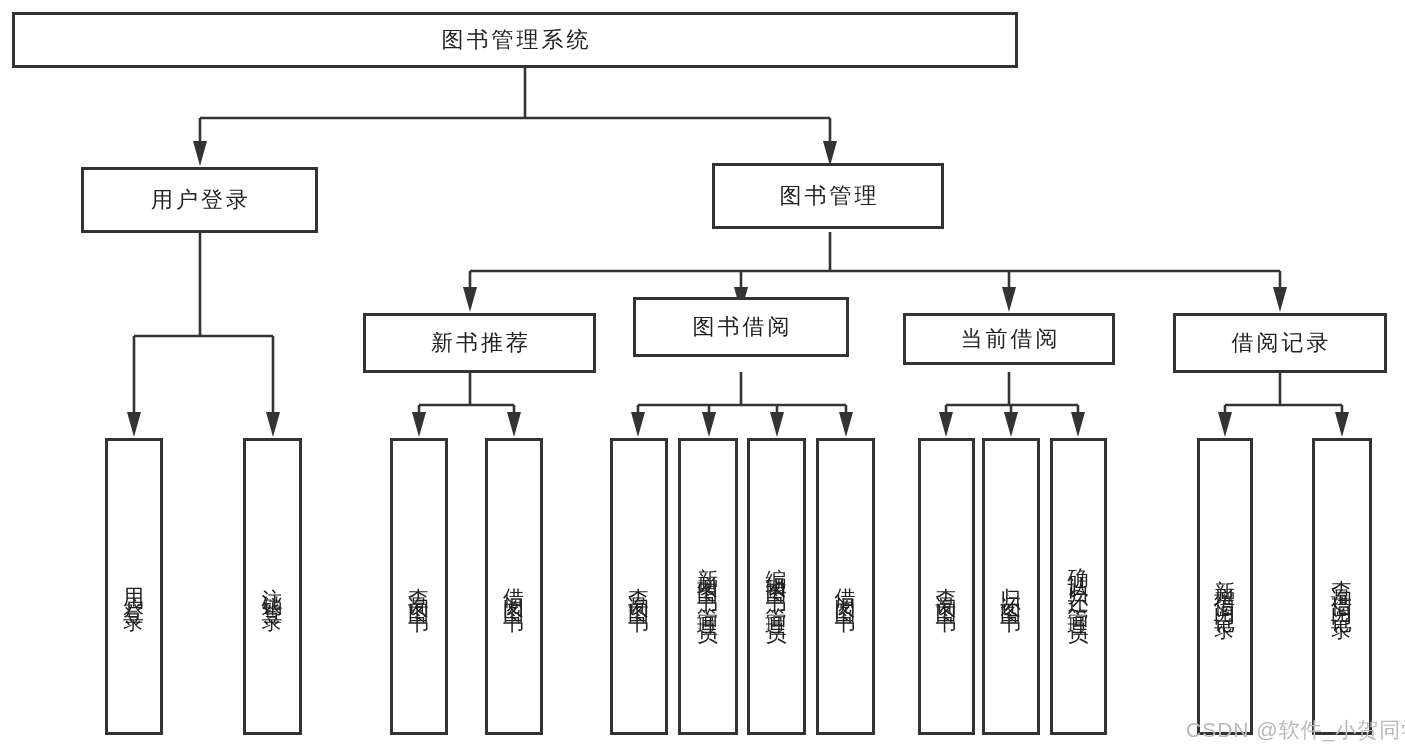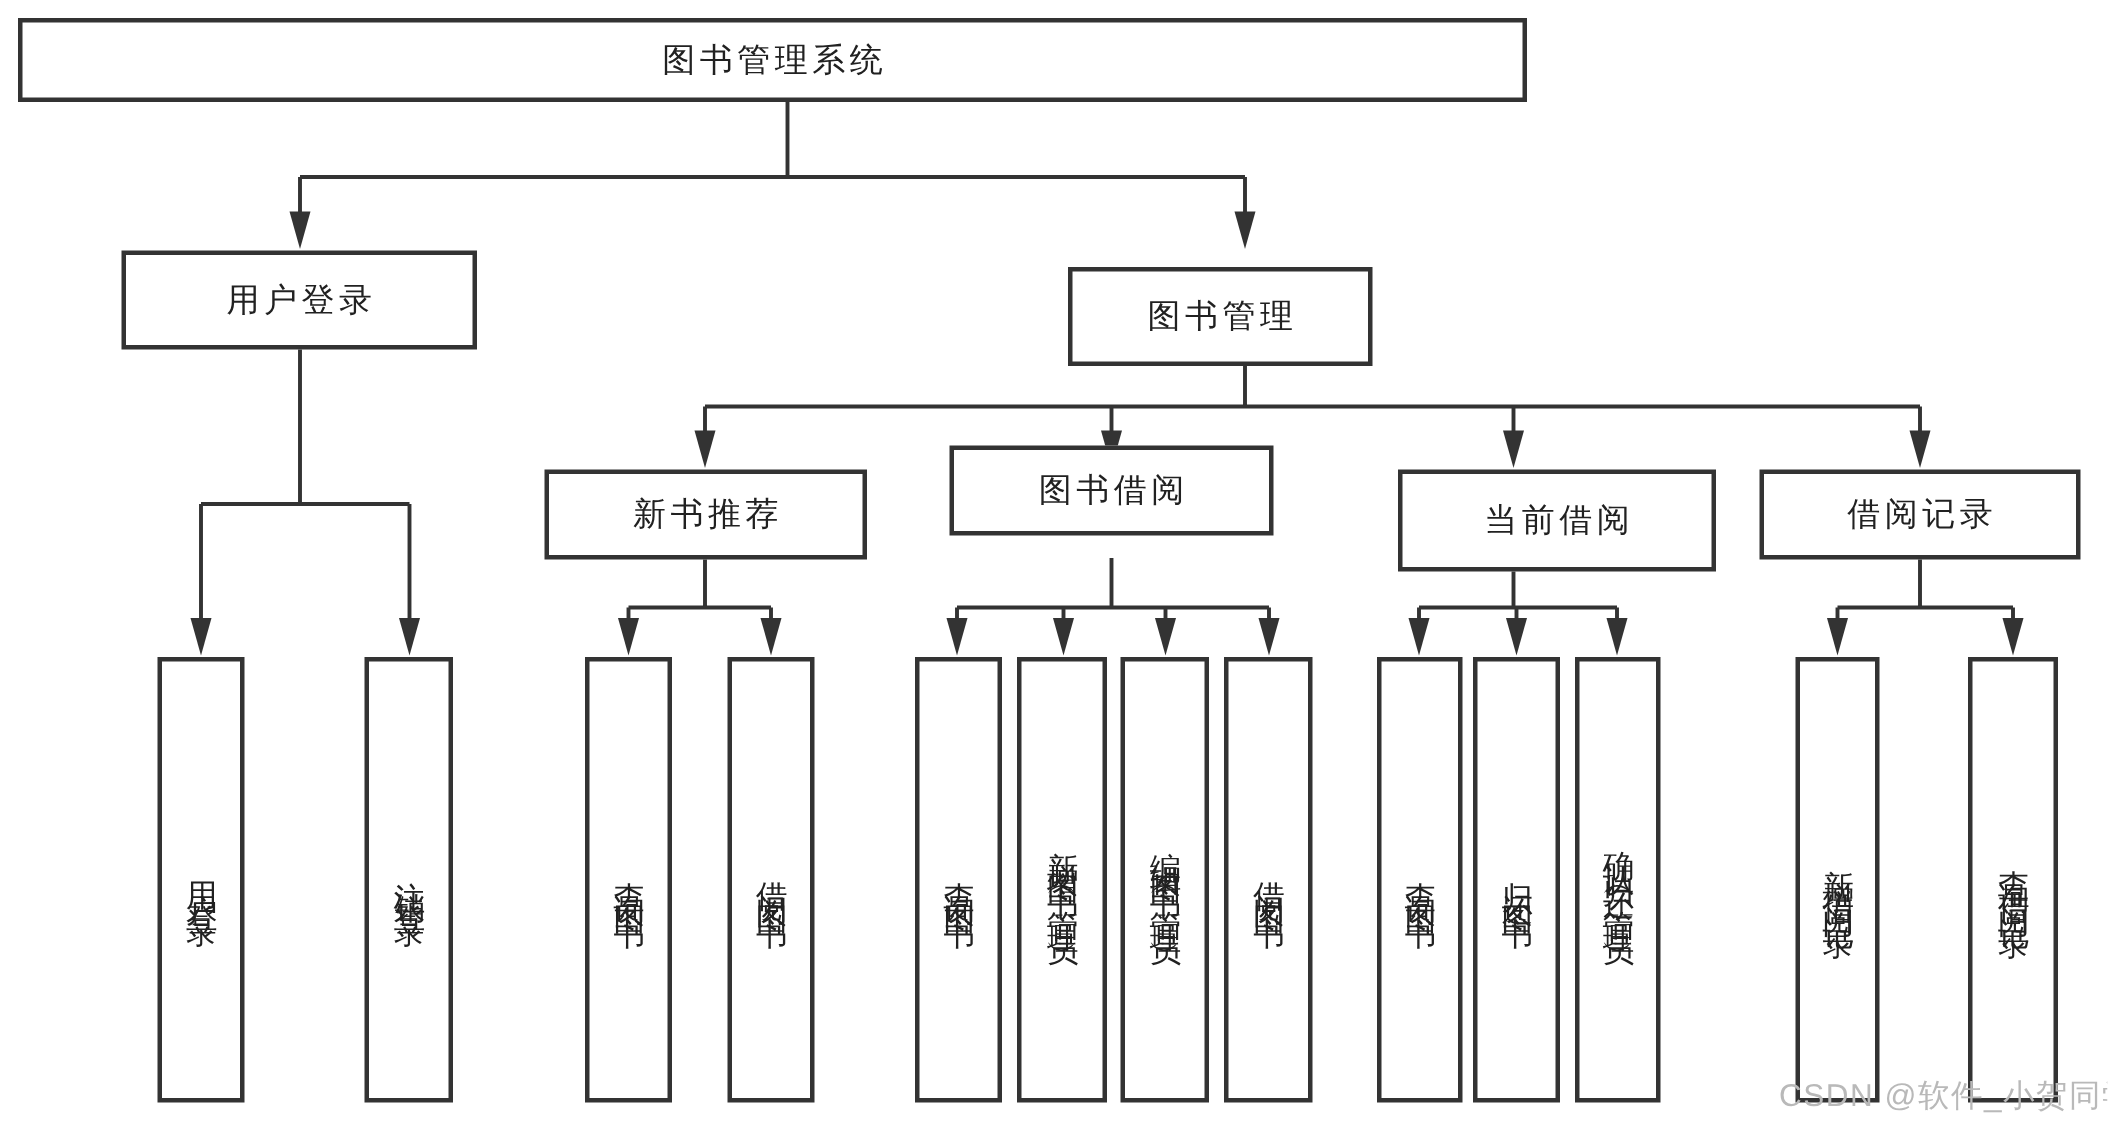--- a/index.html
+++ b/index.html
@@ -85,31 +85,31 @@
     </g>
   </svg>
 
   <div class="box root-box" style="left:12px;top:12px;width:1006px;height:56px">
     <span class="h-label">图书管理系统</span>
   </div>
 
   <div class="box" style="left:81px;top:167px;width:237px;height:66px">
     <span class="h-label">用户登录</span>
   </div>
-  <div class="box" style="left:712px;top:178px;width:203px;height:66px">
+  <div class="box" style="left:712px;top:163px;width:232px;height:66px">
     <span class="h-label">图书管理</span>
   </div>
 
-  <div class="box" style="left:363px;top:313px;width:215px;height:60px">
+  <div class="box" style="left:363px;top:313px;width:233px;height:60px">
     <span class="h-label">新书推荐</span>
   </div>
   <div class="box" style="left:633px;top:297px;width:216px;height:60px">
     <span class="h-label">图书借阅</span>
   </div>
-  <div class="box" style="left:932px;top:313px;width:212px;height:68px">
+  <div class="box" style="left:903px;top:313px;width:212px;height:52px">
     <span class="h-label">当前借阅</span>
   </div>
   <div class="box" style="left:1173px;top:313px;width:214px;height:60px">
     <span class="h-label">借阅记录</span>
   </div>
 
   <div class="box leaf" style="left:105px;top:438px;width:58px;height:297px">
     <span class="v-label">用户登录</span>
   </div>
   <div class="box leaf" style="left:243px;top:438px;width:59px;height:297px">

